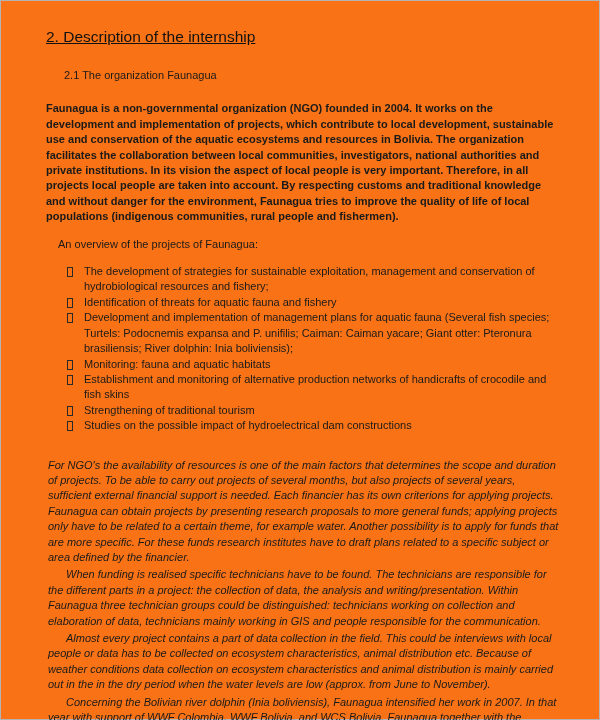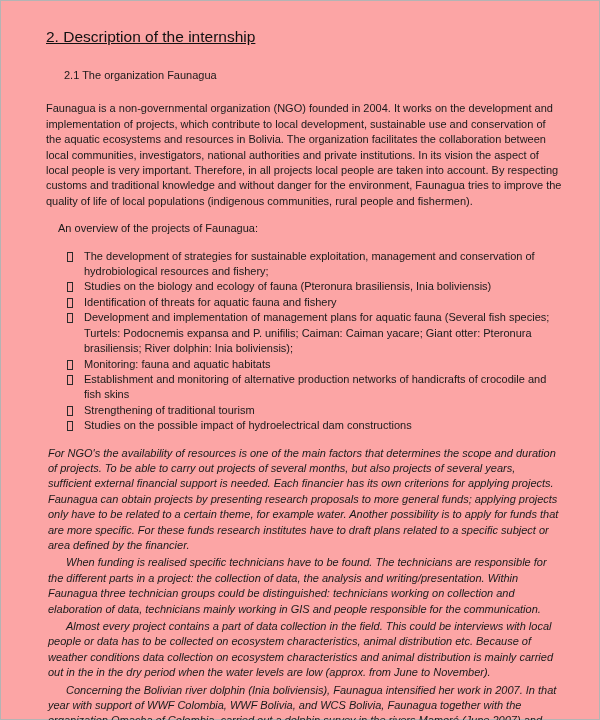--- a/index.html
+++ b/index.html
@@ -8,47 +8,48 @@
     width: 600px;
     height: 720px;
     background: #ffffff;
     overflow: hidden;
   }
   .page {
     box-sizing: border-box;
     width: 600px;
     height: 720px;
     border: 1px solid #b4b4b4;
-    background: #fca5a5;
+    background: #f97316;
     padding: 26px 36px 0 45px;
     font-family: "Liberation Sans", "DejaVu Sans", sans-serif;
     font-size: 11px;
     line-height: 15.4px;
     color: #1a1a1a;
   }
   .doc-title {
     font-size: 15.5px;
     font-weight: 400;
     line-height: 19px;
     text-decoration: underline;
     margin: 0 0 22px 0;
     color: #111111;
   }
   .section-heading {
     margin: 18px;
   }
   .intro-paragraph {
     margin: 0 0 9px 0;
+    font-weight: bold;
   }
   .overview-label {
     margin: 12px;
   }
   ul.project-list {
     list-style: none;
-    margin: 0 0 12px 0;
+    margin: 0 0 24px 0;
     padding: 0;
   }
   ul.project-list li {
     position: relative;
     padding-left: 38px;
   }
   .tofu-bullet {
     position: absolute;
     left: 21px;
     top: 3px;
@@ -78,24 +79,20 @@
 
   <div class="overview-label">An overview of the projects of Faunagua:</div>
 
   <ul class="project-list">
     <li>
       <span class="tofu-bullet"></span>
       <span>The development of strategies for sustainable exploitation, management and conservation of hydrobiological resources and fishery;</span>
     </li>
     <li>
       <span class="tofu-bullet"></span>
-      <span>Studies on the biology and ecology of fauna (Pteronura brasiliensis, Inia boliviensis)</span>
-    </li>
-    <li>
-      <span class="tofu-bullet"></span>
       <span>Identification of threats for aquatic fauna and fishery</span>
     </li>
     <li>
       <span class="tofu-bullet"></span>
       <span>Development and implementation of management plans for aquatic fauna (Several fish species; Turtels: Podocnemis expansa and P. unifilis; Caiman: Caiman yacare; Giant otter: Pteronura brasiliensis; River dolphin: Inia boliviensis);</span>
     </li>
     <li>
       <span class="tofu-bullet"></span>
       <span>Monitoring: fauna and aquatic habitats</span>
     </li>

